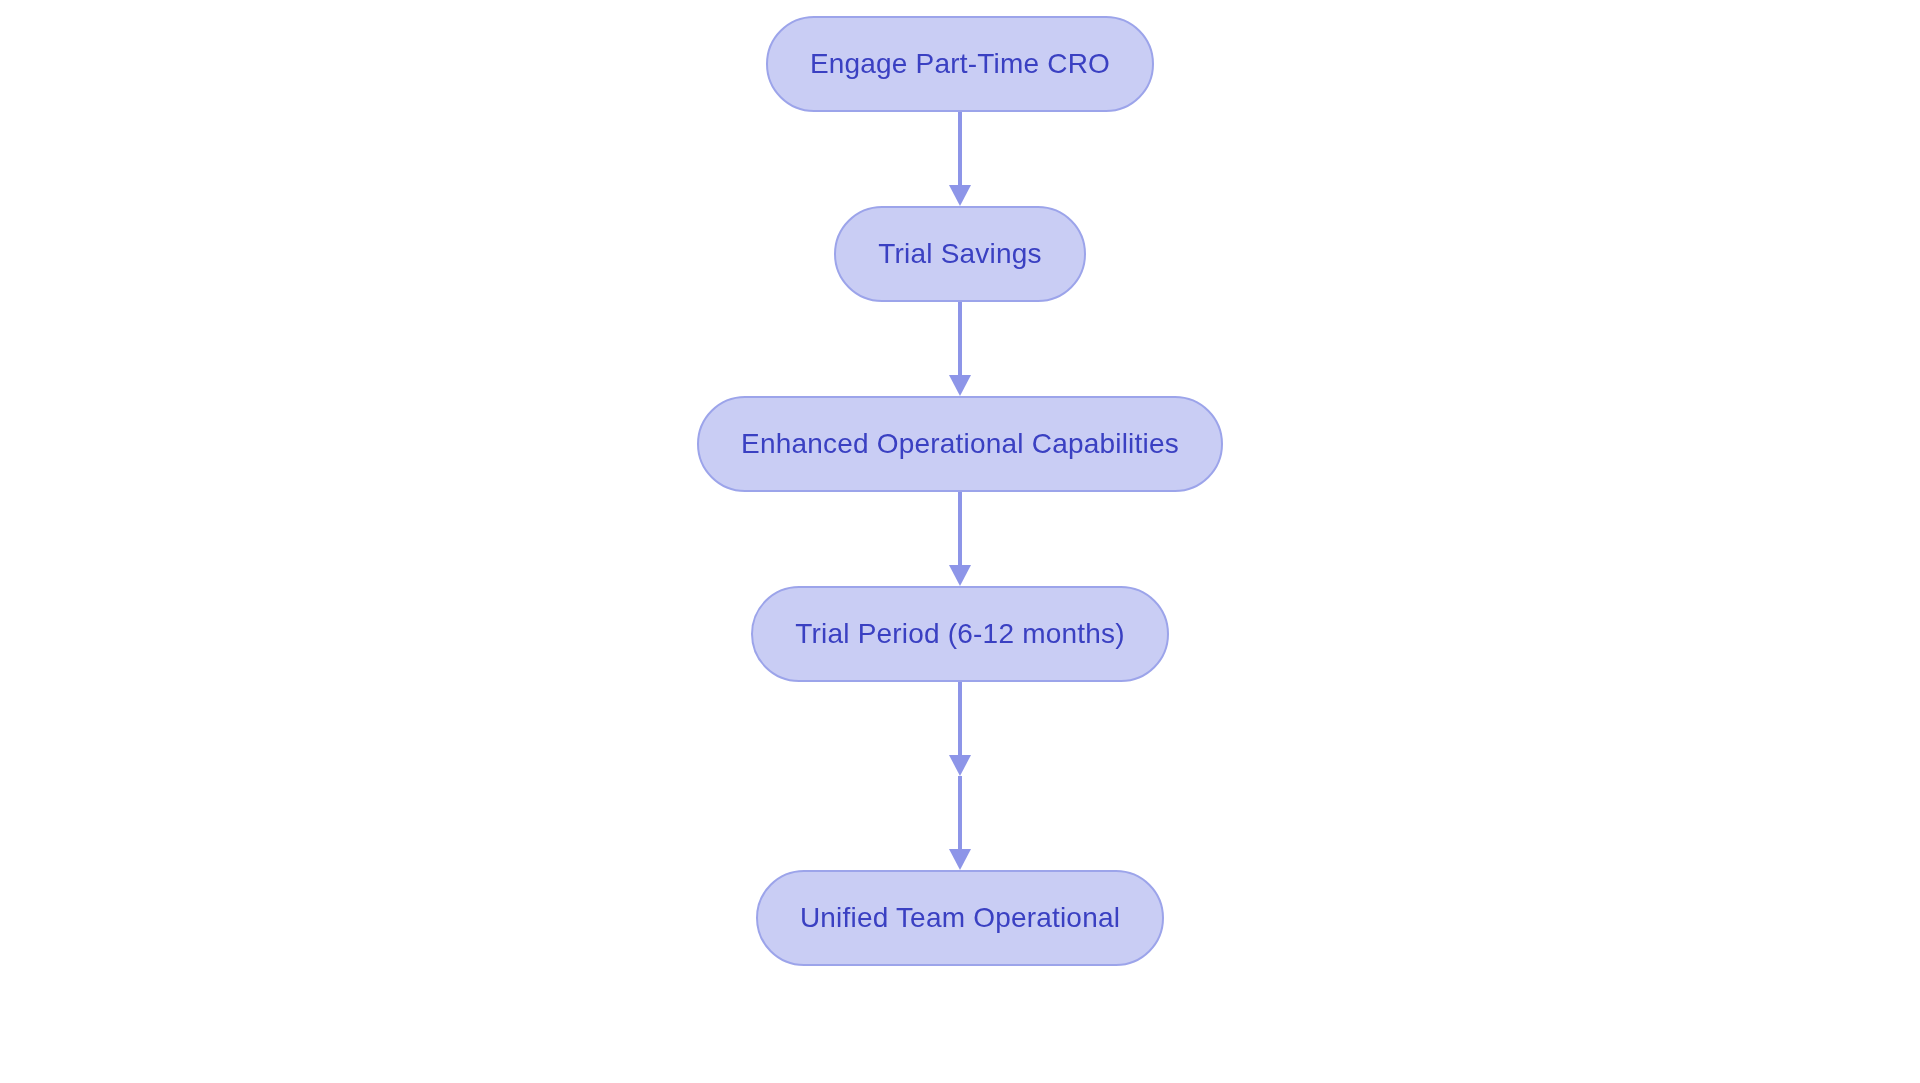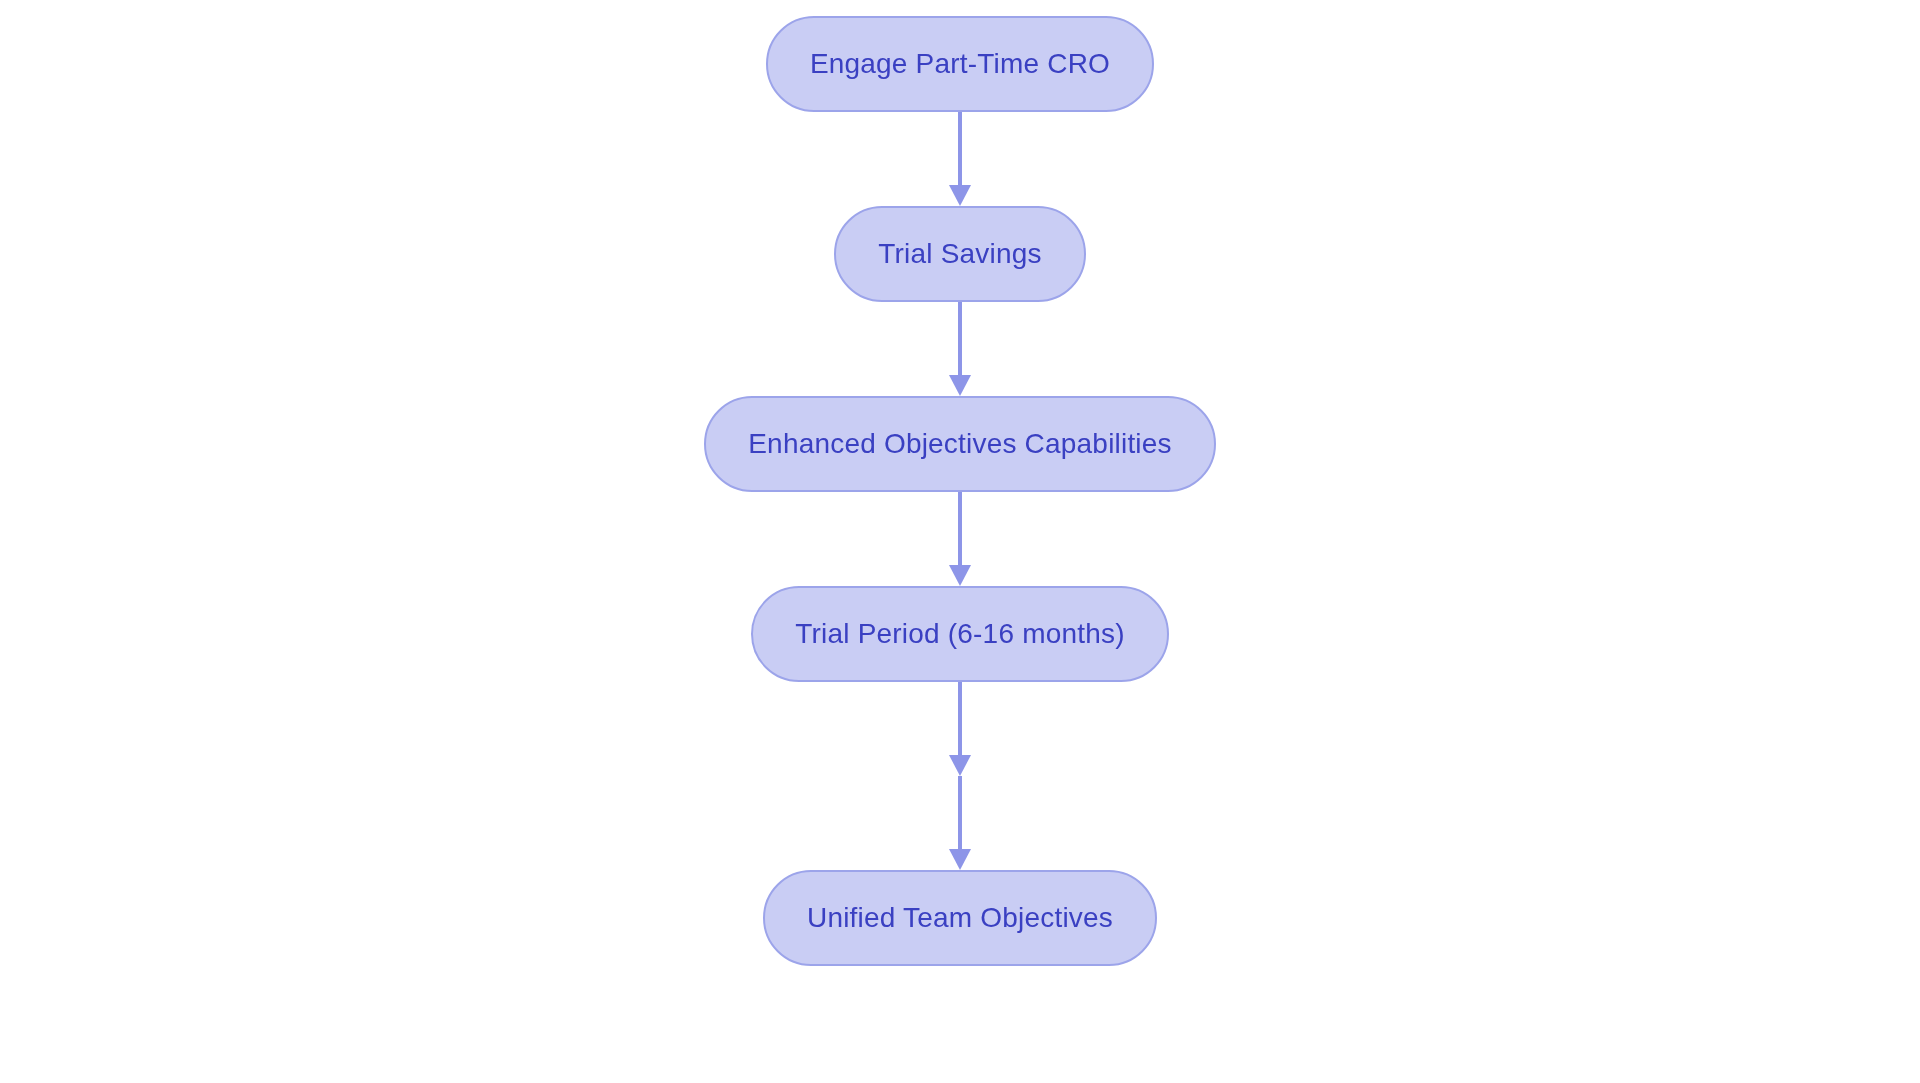--- a/index.html
+++ b/index.html
@@ -74,40 +74,40 @@
   <div class="node">
     <span>Trial Savings</span>
   </div>
 
   <div class="connector">
     <div class="line"></div>
     <div class="arrowhead"></div>
   </div>
 
   <div class="node">
-    <span>Enhanced Objectives Capabilities</span>
+    <span>Enhanced Operational Capabilities</span>
   </div>
 
   <div class="connector">
     <div class="line"></div>
     <div class="arrowhead"></div>
   </div>
 
   <div class="node">
-    <span>Trial Period (6-16 months)</span>
+    <span>Trial Period (6-12 months)</span>
   </div>
 
   <div class="connector">
     <div class="line"></div>
     <div class="arrowhead"></div>
   </div>
 
 
   <div class="connector">
     <div class="line"></div>
     <div class="arrowhead"></div>
   </div>
 
   <div class="node">
-    <span>Unified Team Objectives</span>
+    <span>Unified Team Operational</span>
   </div>
 
 </div>
 
 </body></html>

